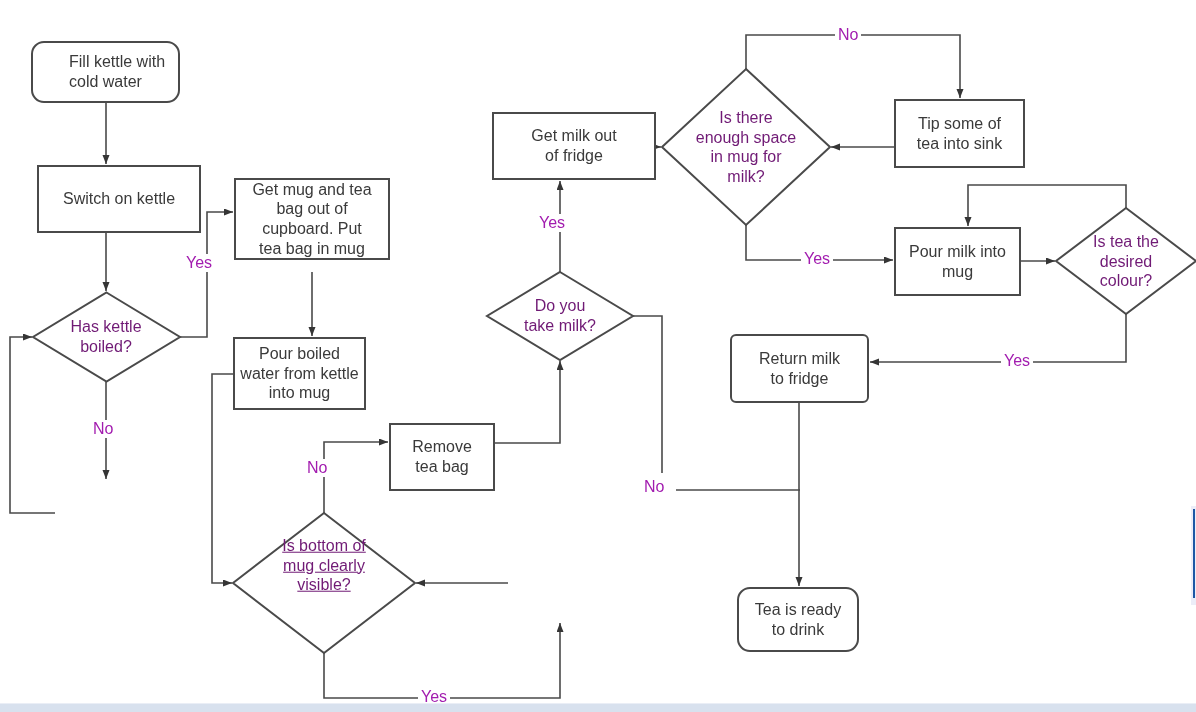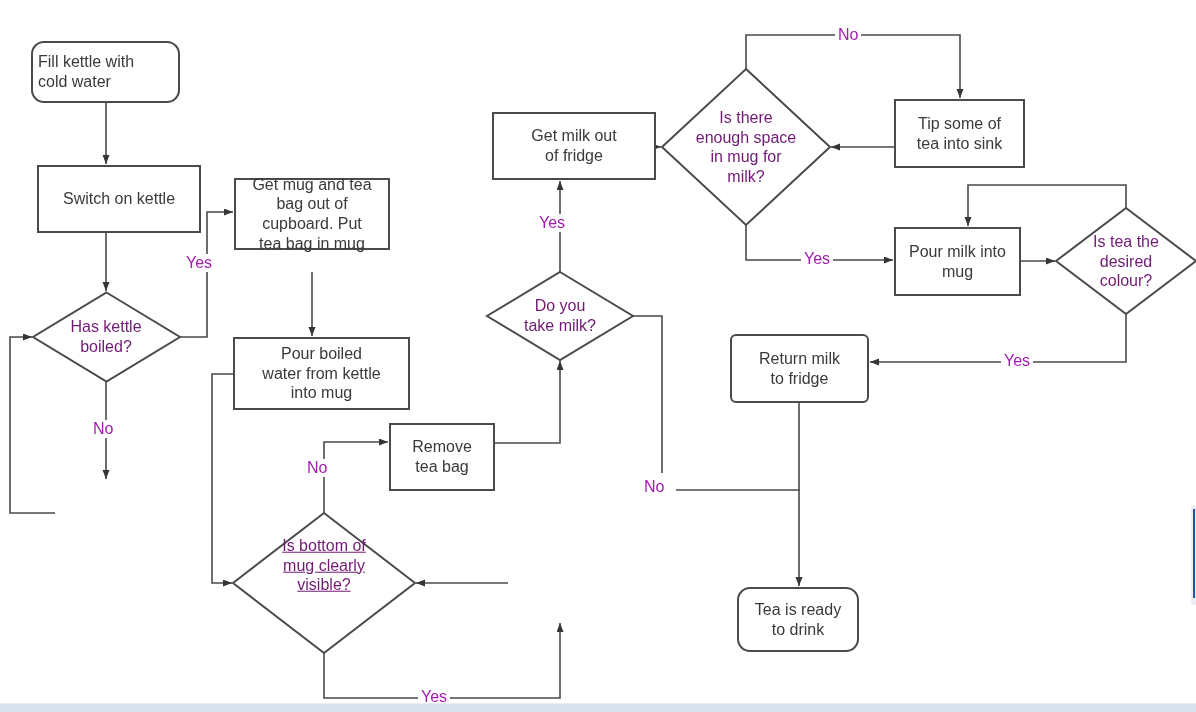--- a/index.html
+++ b/index.html
@@ -8,21 +8,21 @@
     font-family:"Liberation Sans", sans-serif; overflow:hidden;
   }
   .wires { position:absolute; left:0; top:0; }
   .node {
     position:absolute; box-sizing:border-box; background:#ffffff;
     border:2px solid #4a4a4a; display:flex; align-items:center; justify-content:center;
     font-size:16px; line-height:1.22; color:#3a3a3a;
   }
   .node .lbl { width:100%; text-align:center; white-space:pre-line; }
   .node.term { border-radius:13px; }
-  .node.align-left .lbl { text-align:left; padding-left:5px; }
+  .node.align-left .lbl { text-align:left; padding-left:36px; }
   .dlabel {
     position:absolute; transform:translate(-50%,-50%); text-align:center;
     font-size:16px; line-height:1.22; color:#701a75; white-space:pre-line; pointer-events:none;
   }
   .elabel {
     position:absolute; font-size:16px; color:#a21caf; background:#ffffff; padding:0 3px;
   }
   .bottom-bar {
     position:absolute; left:0; top:703px; width:1196px; height:9px;
     background:#d8e1ee; border-top:1px solid #eaeef6; box-sizing:border-box;
@@ -81,28 +81,28 @@
   <div class="node term align-left" style="left:31px; top:41px; width:149px; height:62px;">
     <span class="lbl">Fill kettle with
 cold water</span>
   </div>
 
   <div class="node" style="left:37px; top:165px; width:164px; height:68px;">
     <span class="lbl">Switch on kettle</span>
   </div>
 
 
-  <div class="node" style="left:234px; top:178px; width:156px; height:72px;">
+  <div class="node" style="left:234px; top:178px; width:156px; height:82px;">
     <span class="lbl">Get mug and tea
 bag out of
 cupboard. Put
 tea bag in mug</span>
   </div>
 
-  <div class="node" style="left:233px; top:337px; width:177px; height:73px;align-items:center;">
+  <div class="node" style="left:233px; top:337px; width:133px; height:73px;align-items:center;">
     <span class="lbl">Pour boiled
 water from kettle
 into mug</span>
   </div>
 
   <div class="node" style="left:389px; top:423px; width:106px; height:68px;">
     <span class="lbl">Remove
 tea bag</span>
   </div>
 

